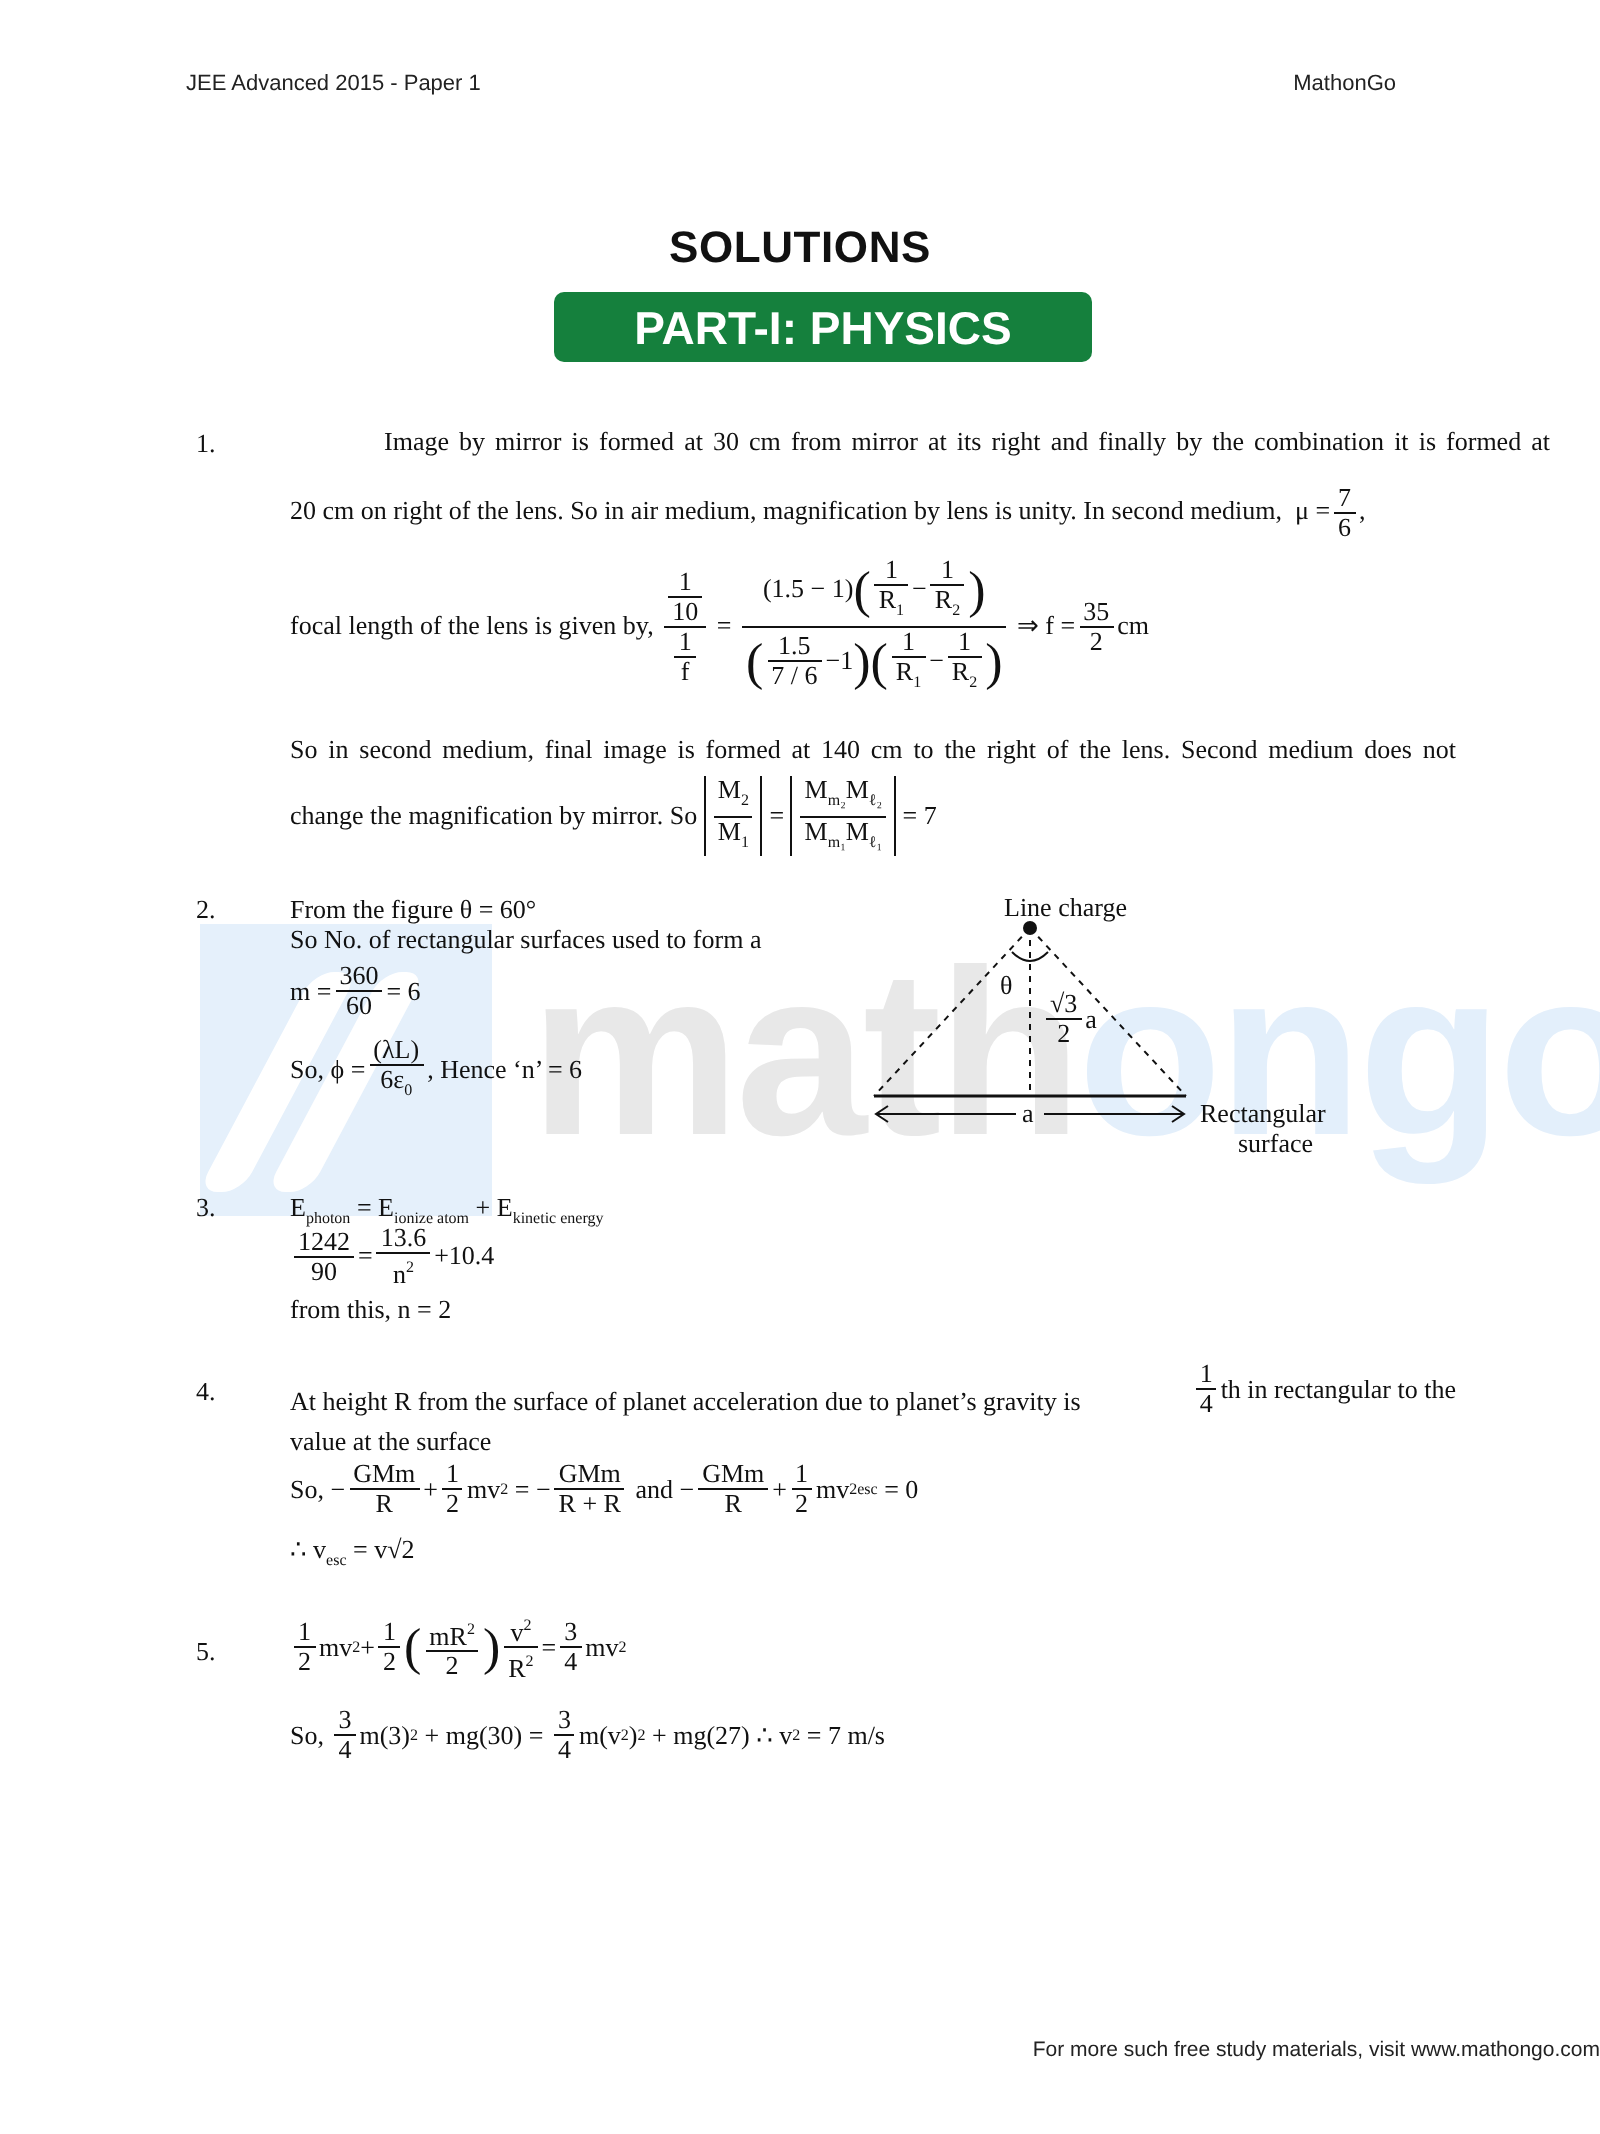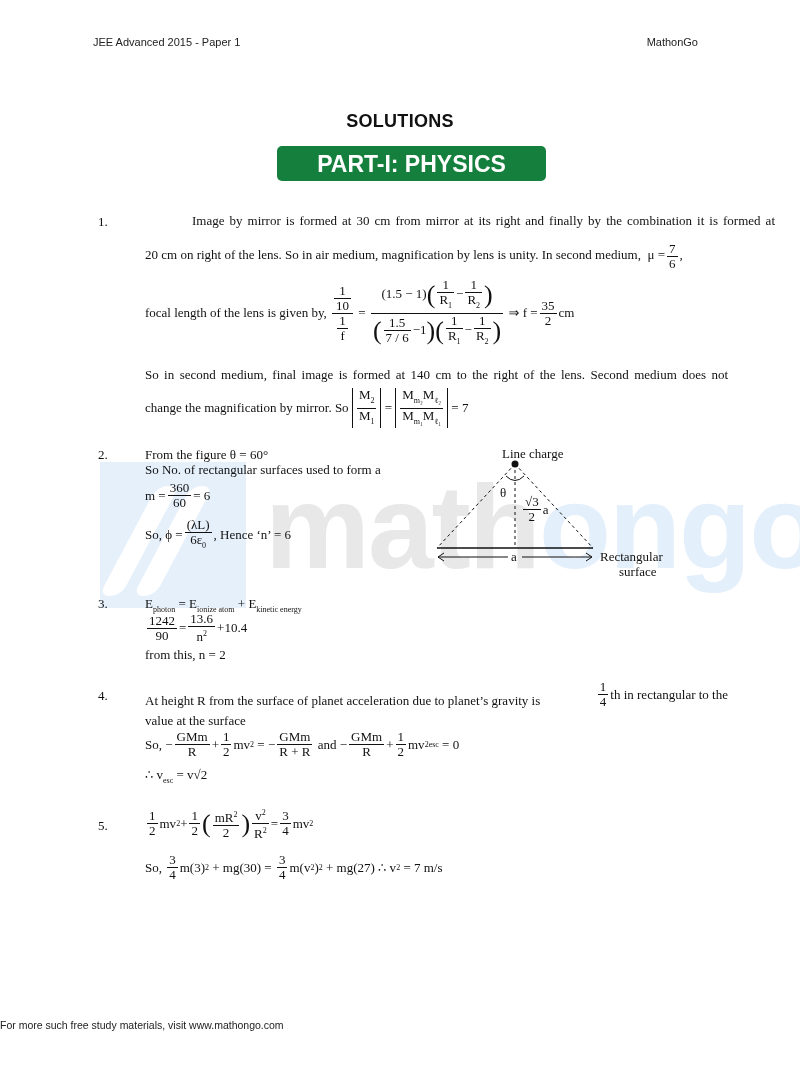--- a/index.html
+++ b/index.html
@@ -1,34 +1,34 @@
 <!DOCTYPE html>
 <html><head>
 <meta charset="utf-8">
 <style>
   html, body { margin:0; padding:0; background:#fff; }
   body { width:800px; height:1067px; position:relative; overflow:hidden; color:#111; font-family:"Liberation Serif", serif; }
   .hdr { position:absolute; top:36px; font-family:"Liberation Sans", sans-serif; font-size:11px; color:#222; }
   .hdr.left { left:93px; } .hdr.right { right:102px; }
-  .sol { position:absolute; top:111px; left:0; width:800px; text-align:center; font-family:"Liberation Sans", sans-serif; font-weight:bold; font-size:18px; letter-spacing:0.3px; }
+  .sol { position:absolute; top:111px; left:0; width:800px; text-align:center; font-family:"Liberation Sans", sans-serif; font-weight:bold; font-size:22px; letter-spacing:0.3px; }
   .part { position:absolute; top:146px; left:277px; width:269px; height:35px; background:#15803d; border-radius:5px; color:#fff; font-family:"Liberation Sans", sans-serif; font-weight:bold; font-size:23px; text-align:center; line-height:36px; }
   .wm-box { position:absolute; left:100px; top:462px; width:146px; height:146px; background:#e5f0fb; }
   .wm-slash { position:absolute; width:22px; height:110px; background:#fff; transform:skewX(-28deg); border-radius:10px; }
   .wm-text { position:absolute; left:265px; top:468px; font-family:"Liberation Sans", sans-serif; font-weight:bold; font-size:118px; letter-spacing:-2px; line-height:118px; }
   .wm-text .g { color:#e8e8e8; } .wm-text .b { color:#e3effb; }
   .qn { position:absolute; left:98px; font-size:13px; }
   .t { position:absolute; font-size:13px; line-height:16px; white-space:nowrap; }
   .para { position:absolute; left:145px; width:583px; font-size:13px; line-height:26px; text-align:justify; text-align-last:justify; }
   .frac { display:inline-block; vertical-align:middle; text-align:center; margin:0 2px; }
   .frac > span { display:block; padding:0 2px; line-height:14px; }
   .frac > span.num { border-bottom:1px solid #111; }
   .paren { font-size:26px; vertical-align:middle; font-weight:100; }
   .abs { display:inline-block; border-left:1px solid #111; border-right:1px solid #111; padding:0 2px; vertical-align:middle; }
   sub, sup { font-size:8px; }
-  .footer { position:absolute; top:1019px; left:0; width:800px; text-align:left; font-family:"Liberation Sans", sans-serif; font-size:10.5px; color:#222; }
+  .footer { position:absolute; top:1019px; left:0; width:800px; text-align:right; font-family:"Liberation Sans", sans-serif; font-size:10.5px; color:#222; }
   .diag { position:absolute; left:430px; top:445px; }
 </style>
 </head>
 <body>
 
 <div class="hdr left">JEE Advanced 2015 - Paper 1</div>
 <div class="hdr right">MathonGo</div>
 
 <div class="wm-box">
   <div class="wm-slash" style="left:28px;top:24px;"></div>

